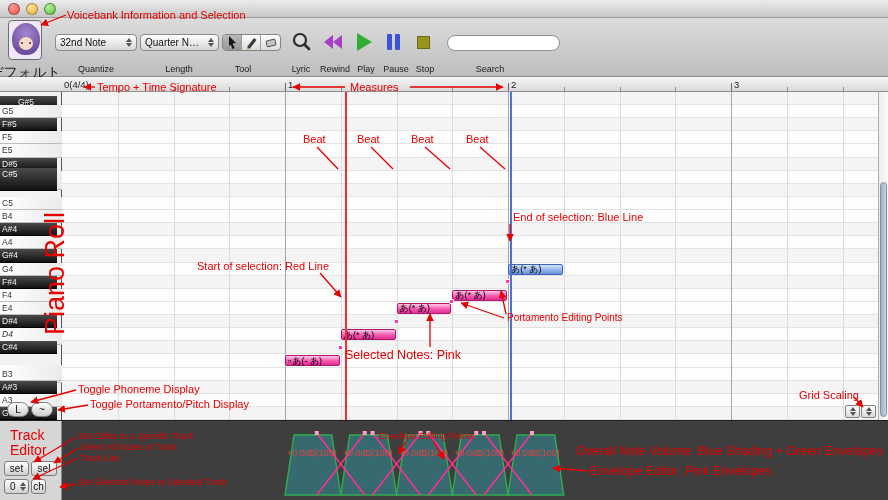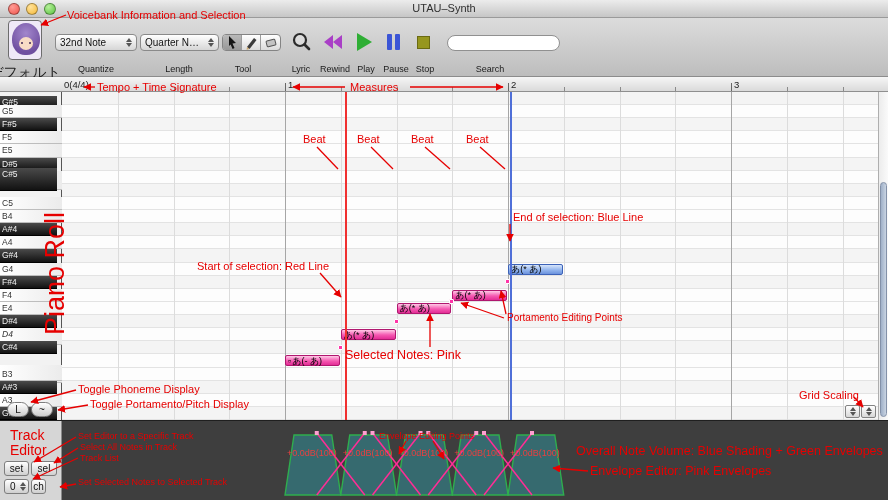--- a/index.html
+++ b/index.html
@@ -123,21 +123,20 @@
 </style>
 </head>
 <body>
 
 <div class="window">
 
   <div class="titlebar">
     <span class="tl red"></span>
     <span class="tl yellow"></span>
     <span class="tl green"></span>
-    <div class="wtitle">UTAU–Synth</div>
   </div>
 
   <div class="toolbar">
     <div class="avatar">
       <div class="hair"></div>
       <div class="face"></div>
       <div class="eye l"></div>
       <div class="eye r"></div>
     </div>
     <div class="avatar-label">デフォルト</div>
@@ -236,21 +235,21 @@
       <div class="tick" style="left: 563.75px;"></div>
       <div class="tick" style="left: 619.5px;"></div>
       <div class="tick" style="left: 675.25px;"></div>
       <div class="tick m" style="left: 731px;"></div>
       <div class="tick" style="left: 786.75px;"></div>
       <div class="tick" style="left: 842.5px;"></div>
     </div>
 
   <div class="main">
     <div class="piano" id="piano">
-        <div class="pkey black" style="top: 4px; height: 13.12px;">
+        <div class="pkey black" style="top: 4px; height: 13.12px; padding-left: 16px;">
           <span class="klabel">G#5</span>
         </div>
         <div class="pkey white" style="top: 13.12px; height: 13.12px;">
           <span class="klabel">G5</span>
         </div>
         <div class="pkey black" style="top: 26.24px; height: 13.12px;">
           <span class="klabel">F#5</span>
         </div>
         <div class="pkey white" style="top: 39.36px; height: 13.12px;">
           <span class="klabel">F5</span>
@@ -484,21 +483,21 @@
   <div class="ann" style="left:466px;top:133px;">Beat</div>
   <div class="ann-xl" style="left:40px;top:335px;">Piano Roll</div>
   <div class="ann" style="left:197px;top:260px;">Start of selection: Red Line</div>
   <div class="ann" style="left:513px;top:211px;">End of selection: Blue Line</div>
   <div class="ann-md" style="left:345px;top:348px;">Selected Notes: Pink</div>
   <div class="ann-sm" style="left:507px;top:312px;font-size:10px;">Portamento Editing Points</div>
   <div class="ann" style="left:78px;top:383px;">Toggle Phoneme Display</div>
   <div class="ann" style="left:90px;top:398px;">Toggle Portamento/Pitch Display</div>
   <div class="ann" style="left:799px;top:389px;">Grid Scaling</div>
   <div class="ann ann-wrap" style="left:10px;top:428px;">Track Editor</div>
-  <div class="ann-sm" style="left:78px;top:431px;">Set Editor to a Specific Track</div>
+  <div class="ann-sm" style="left:78px;top:431px;font-style:italic;">Set Editor to a Specific Track</div>
   <div class="ann-sm" style="left:80px;top:442px;">Select All Notes in Track</div>
   <div class="ann-sm" style="left:80px;top:453px;">Track List</div>
   <div class="ann-sm" style="left:78px;top:477px;">Set Selected Notes to Selected Track</div>
   <div class="ann-sm" style="left:379px;top:431px;">Envelope Editing Points</div>
   <div class="ann-md" style="left:576px;top:444px;">Overall Note Volume: Blue Shading + Green Envelopes</div>
   <div class="ann-md" style="left:590px;top:464px;">Envelope Editor: Pink Envelopes</div>
 
 </div>
 
 </body></html>

